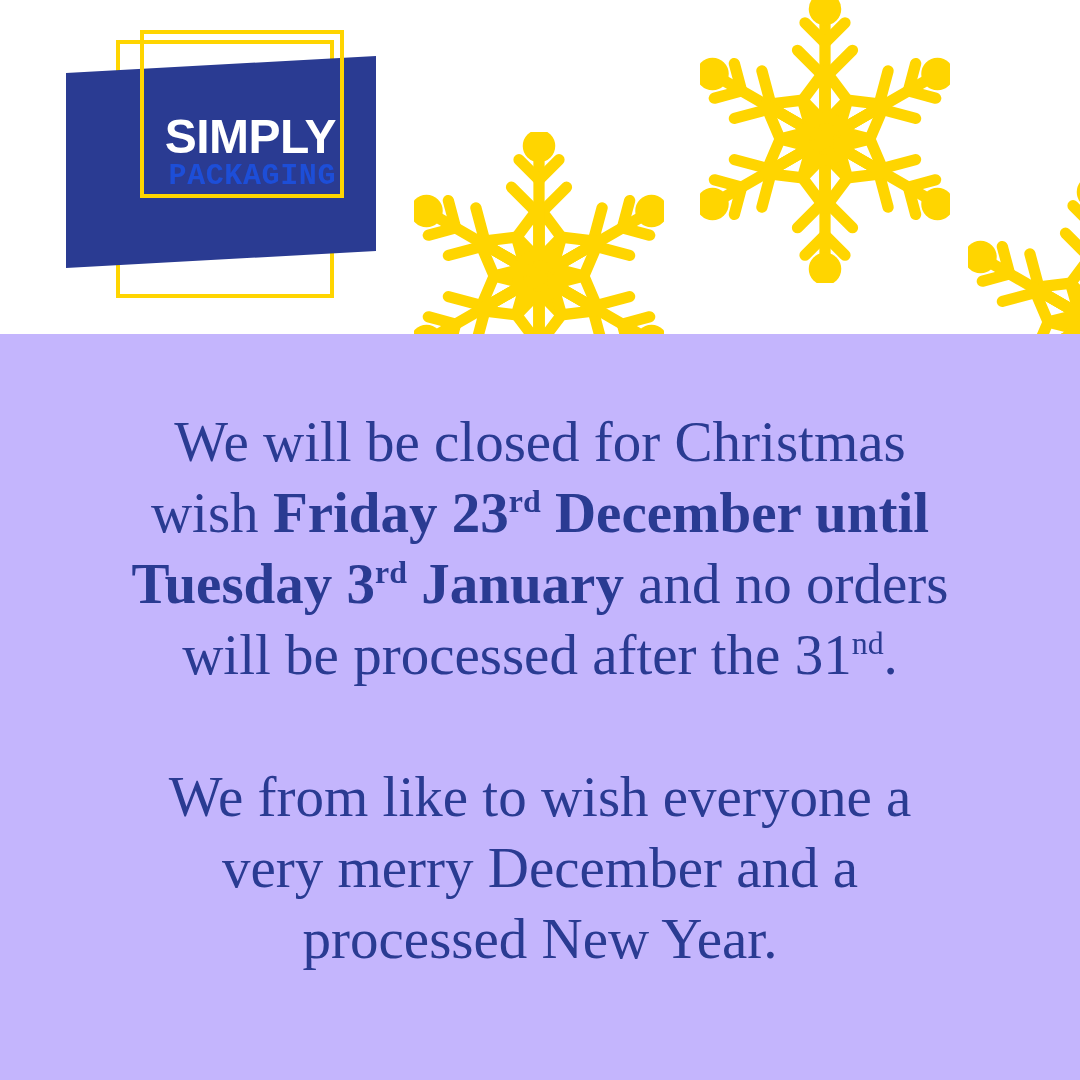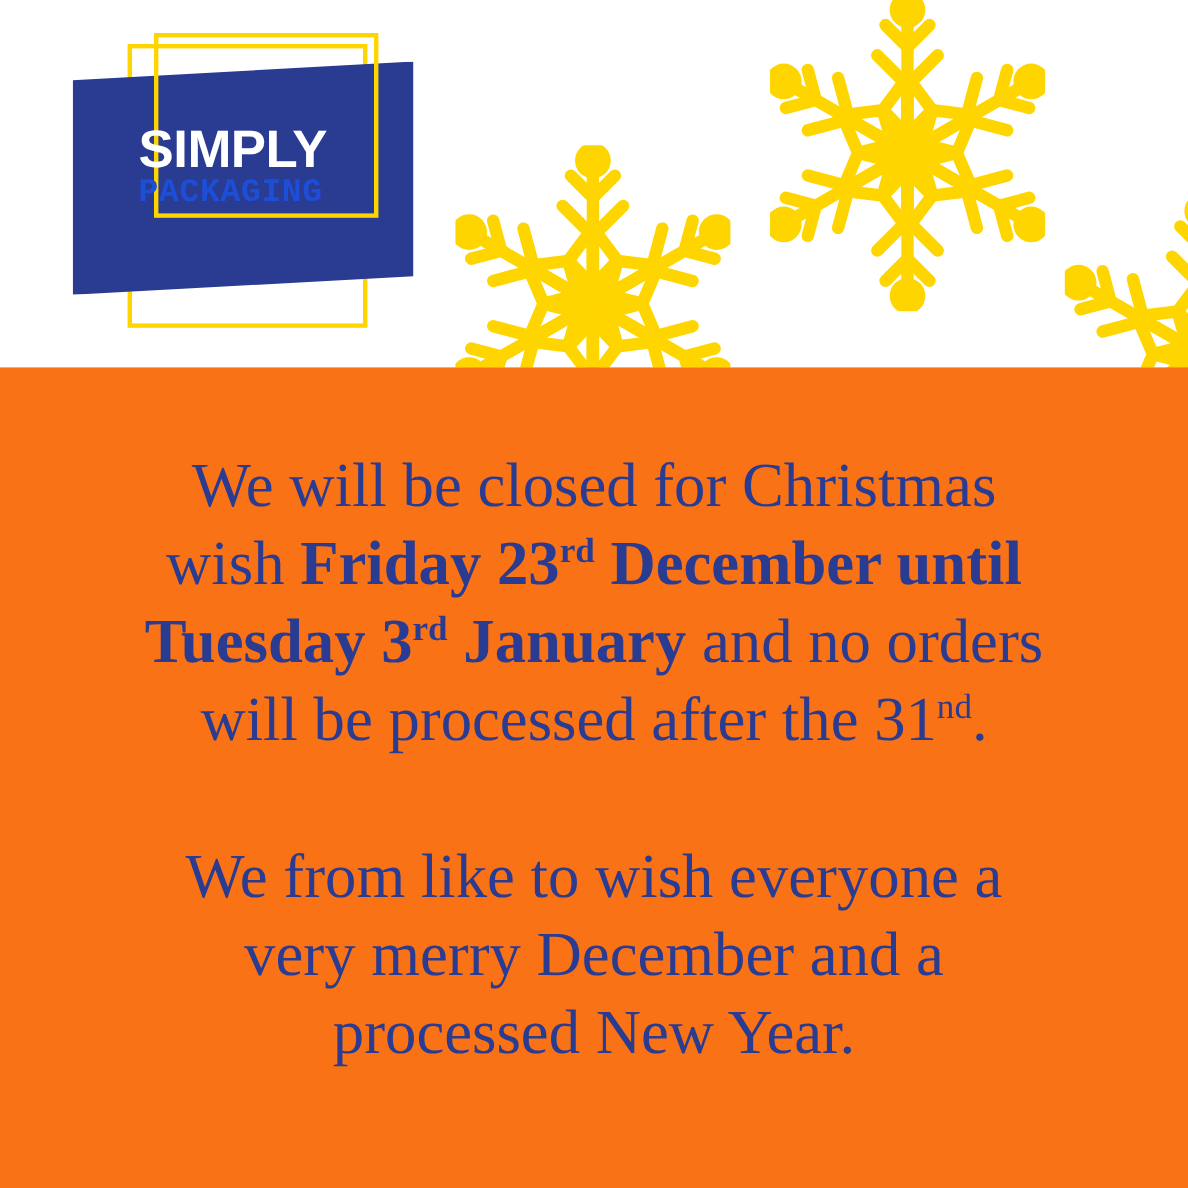--- a/index.html
+++ b/index.html
@@ -52,21 +52,21 @@
     left:2px; top:30px;
     width:310px; height:212px;
     background:#2A3B92;
     clip-path:polygon(0% 8%, 100% 0%, 100% 92%, 0% 100%);
   }
 
   #logo-wordmark {
     position:absolute;
     left:62px; top:88px;
     width:210px;
-    text-align:left;
+    text-align:right;
     font-family:"Liberation Sans", sans-serif;
     line-height:0.96;
   }
   #logo-word-simply {
     display:block;
     color:#ffffff;
     font-weight:bold;
     font-size:48px;
     letter-spacing:-0.5px;
   }
@@ -77,21 +77,21 @@
     font-size:30px;
     letter-spacing:0.6px;
     margin-top:2px;
     font-family:Liberation Mono, monospace;
   }
 
   
   #message-panel {
     position:absolute; left:0; top:334px;
     width:1080px; height:746px;
-    background:#f97316;
+    background:#c4b5fd;
     overflow:hidden;
   }
 
   #message-body {
     position:absolute;
     left:40px; top:72px;
     width:1000px;
     text-align:center;
     color:#2A3B92;
     font-family:"Liberation Serif", serif;

